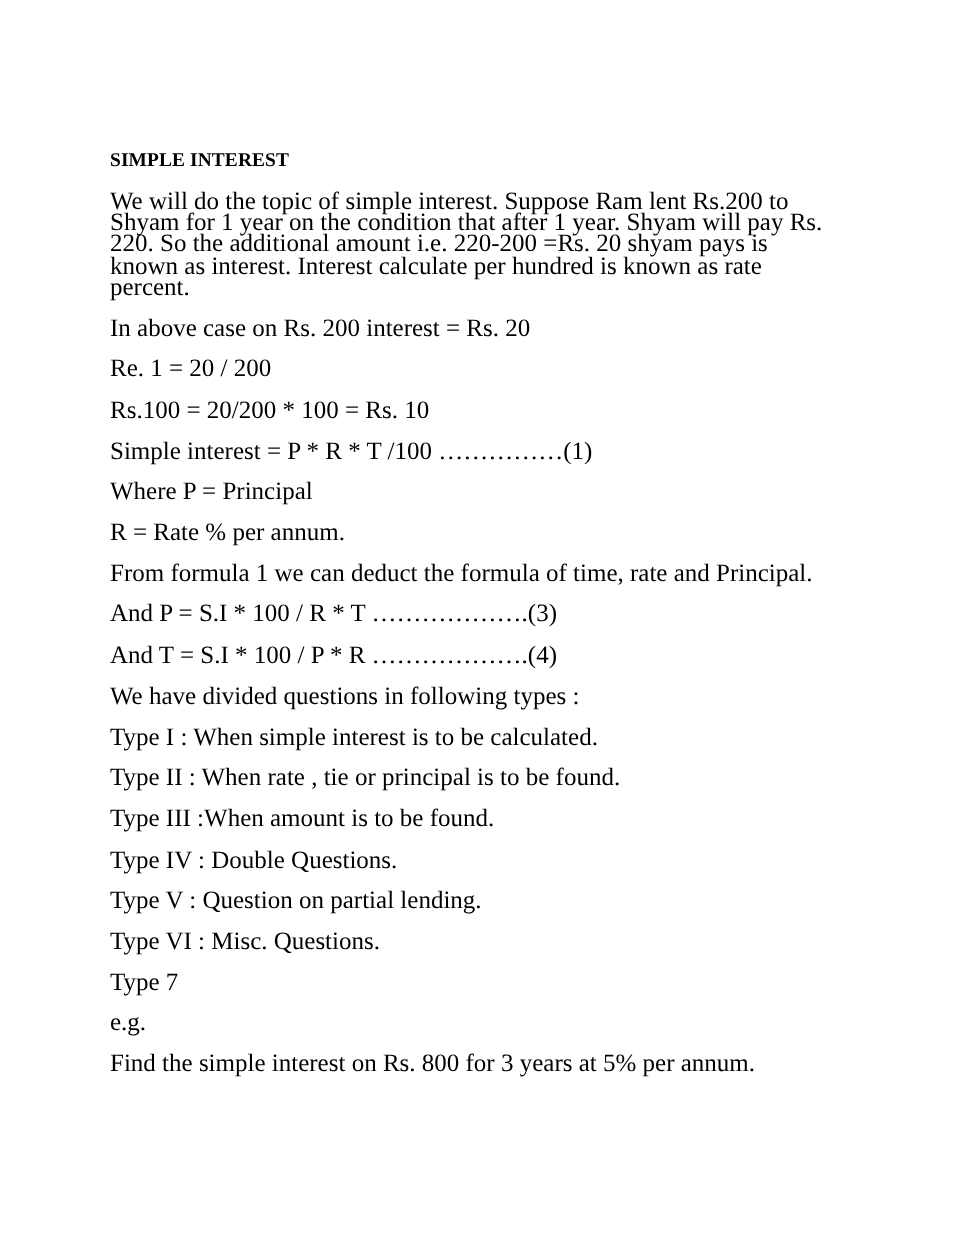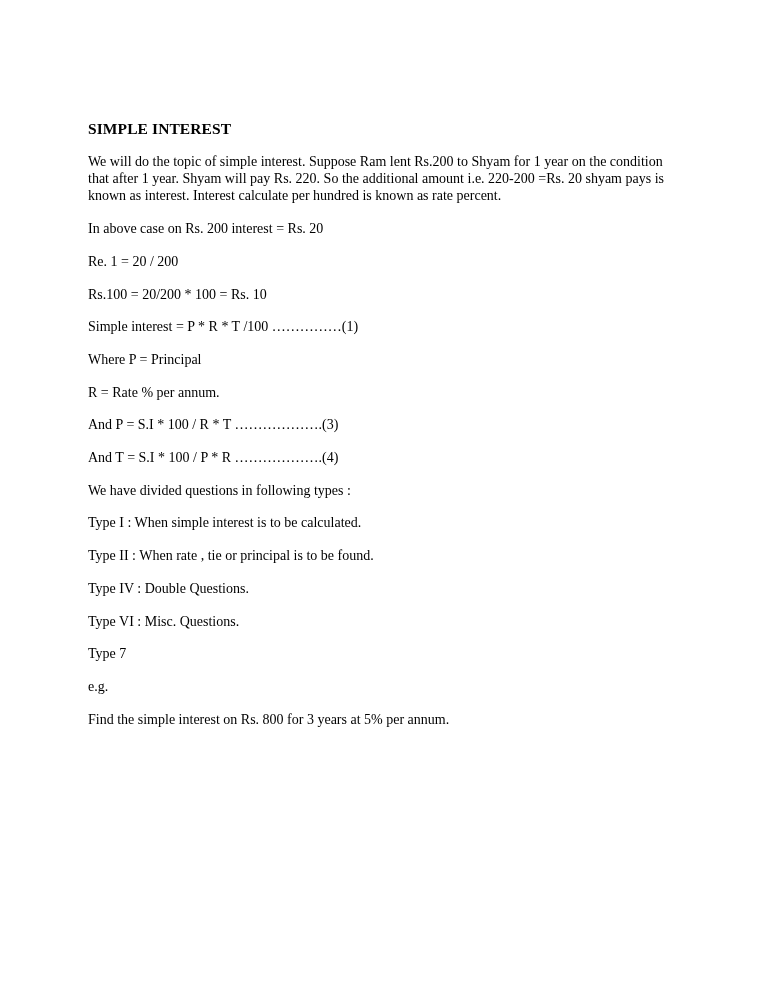--- a/index.html
+++ b/index.html
@@ -29,21 +29,21 @@
     width: 580px;
   }
   .doc-title {
     font-size: 15.5px;
     font-weight: bold;
     line-height: 17px;
     margin: 0 0 16px 0;
     letter-spacing: 0.1px;
   }
   .para {
-    font-size: 14px;
+    font-size: 20px;
     line-height: 17.2px;
     margin: 0 0 15.5px 0;
     text-align: left;
     white-space: pre-wrap;
   }
   .para:last-child {
     margin-bottom: 0;
   }
 </style>
 </head>
@@ -62,35 +62,38 @@
 
     <p class="para">Rs.100 = 20/200 * 100 = Rs. 10</p>
 
 
     <p class="para">Simple interest = P * R * T /100 ……………(1)</p>
 
     <p class="para">Where P = Principal</p>
 
     <p class="para">R = Rate % per annum.</p>
 
+    <p class="para">From formula 1 we can deduct the formula of time, rate and Principal.</p>
 
 
     <p class="para">And P = S.I * 100 / R * T ……………….(3)</p>
 
     <p class="para">And T = S.I * 100 / P * R ……………….(4)</p>
 
     <p class="para">We have divided questions in following types :</p>
 
     <p class="para">Type I : When simple interest is to be calculated.</p>
 
     <p class="para">Type II : When rate , tie or principal is to be found.</p>
 
+    <p class="para">Type III :When amount is to be found.</p>
 
     <p class="para">Type IV : Double Questions.</p>
 
+    <p class="para">Type V : Question on partial lending.</p>
 
     <p class="para">Type VI : Misc. Questions.</p>
 
     <p class="para">Type 7</p>
 
     <p class="para">e.g.</p>
 
     <p class="para">Find the simple interest on Rs. 800 for 3 years at 5% per annum.</p>
 
   </div>

